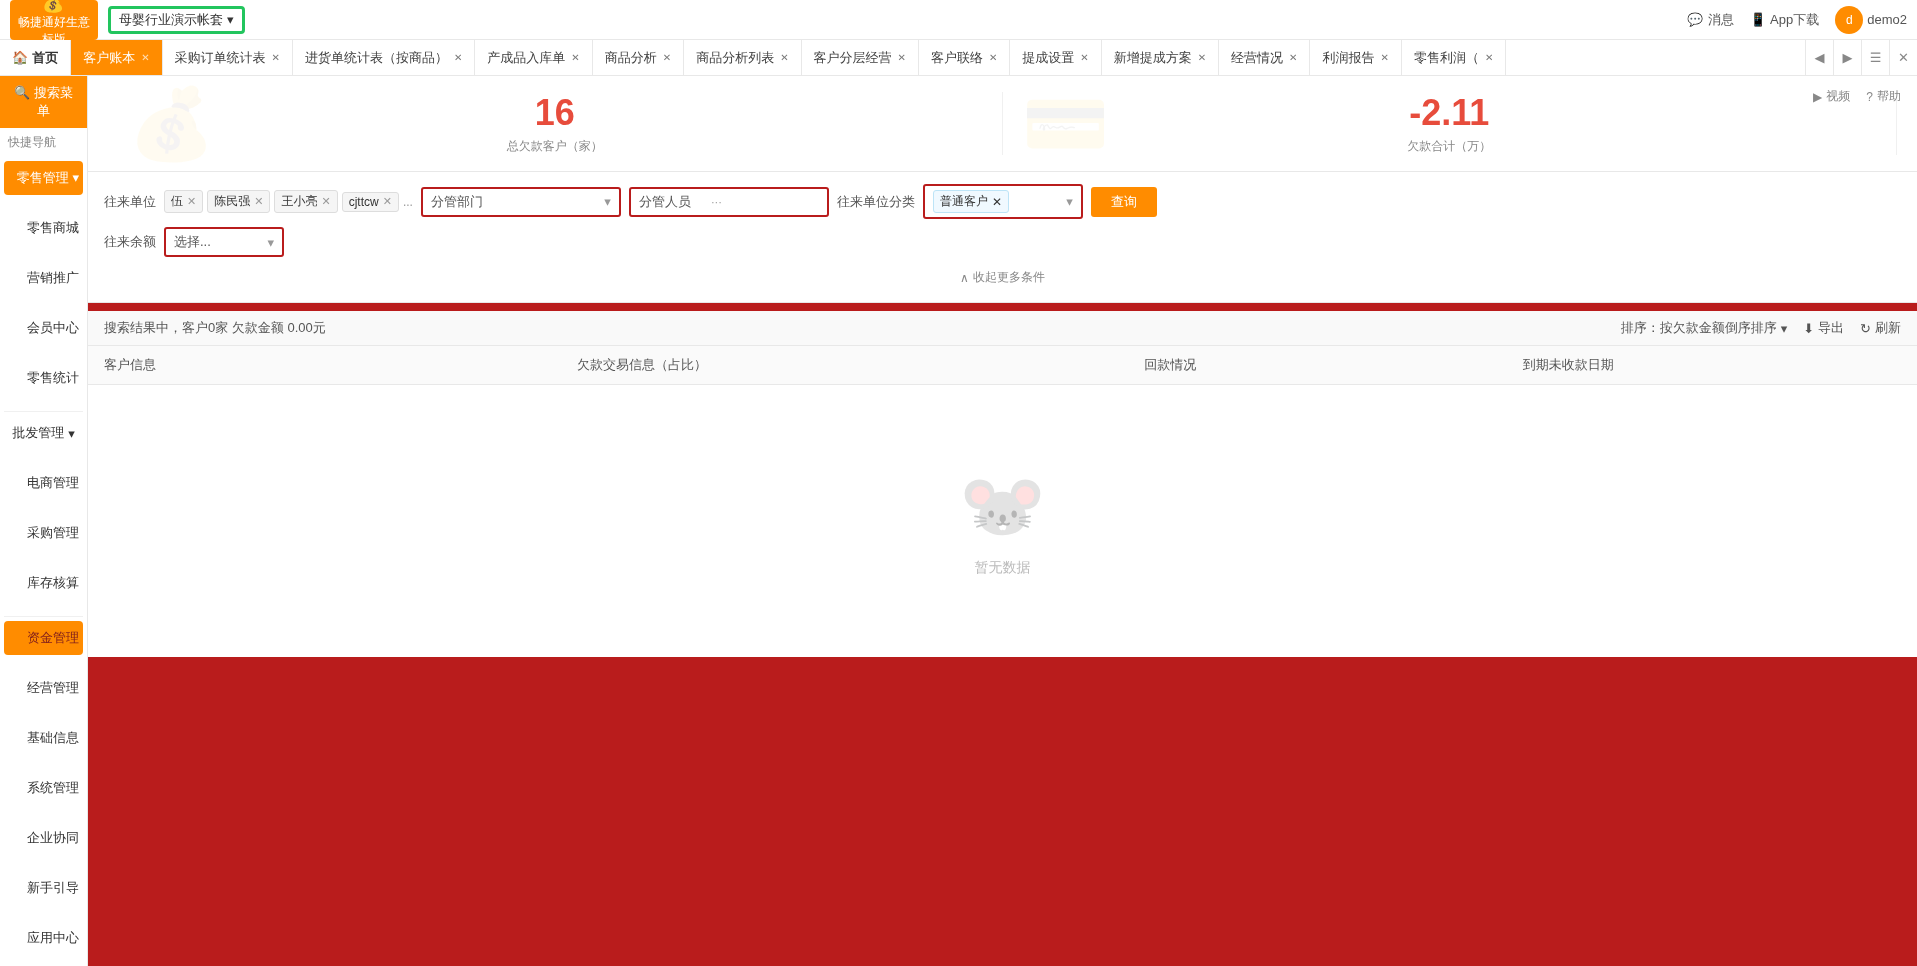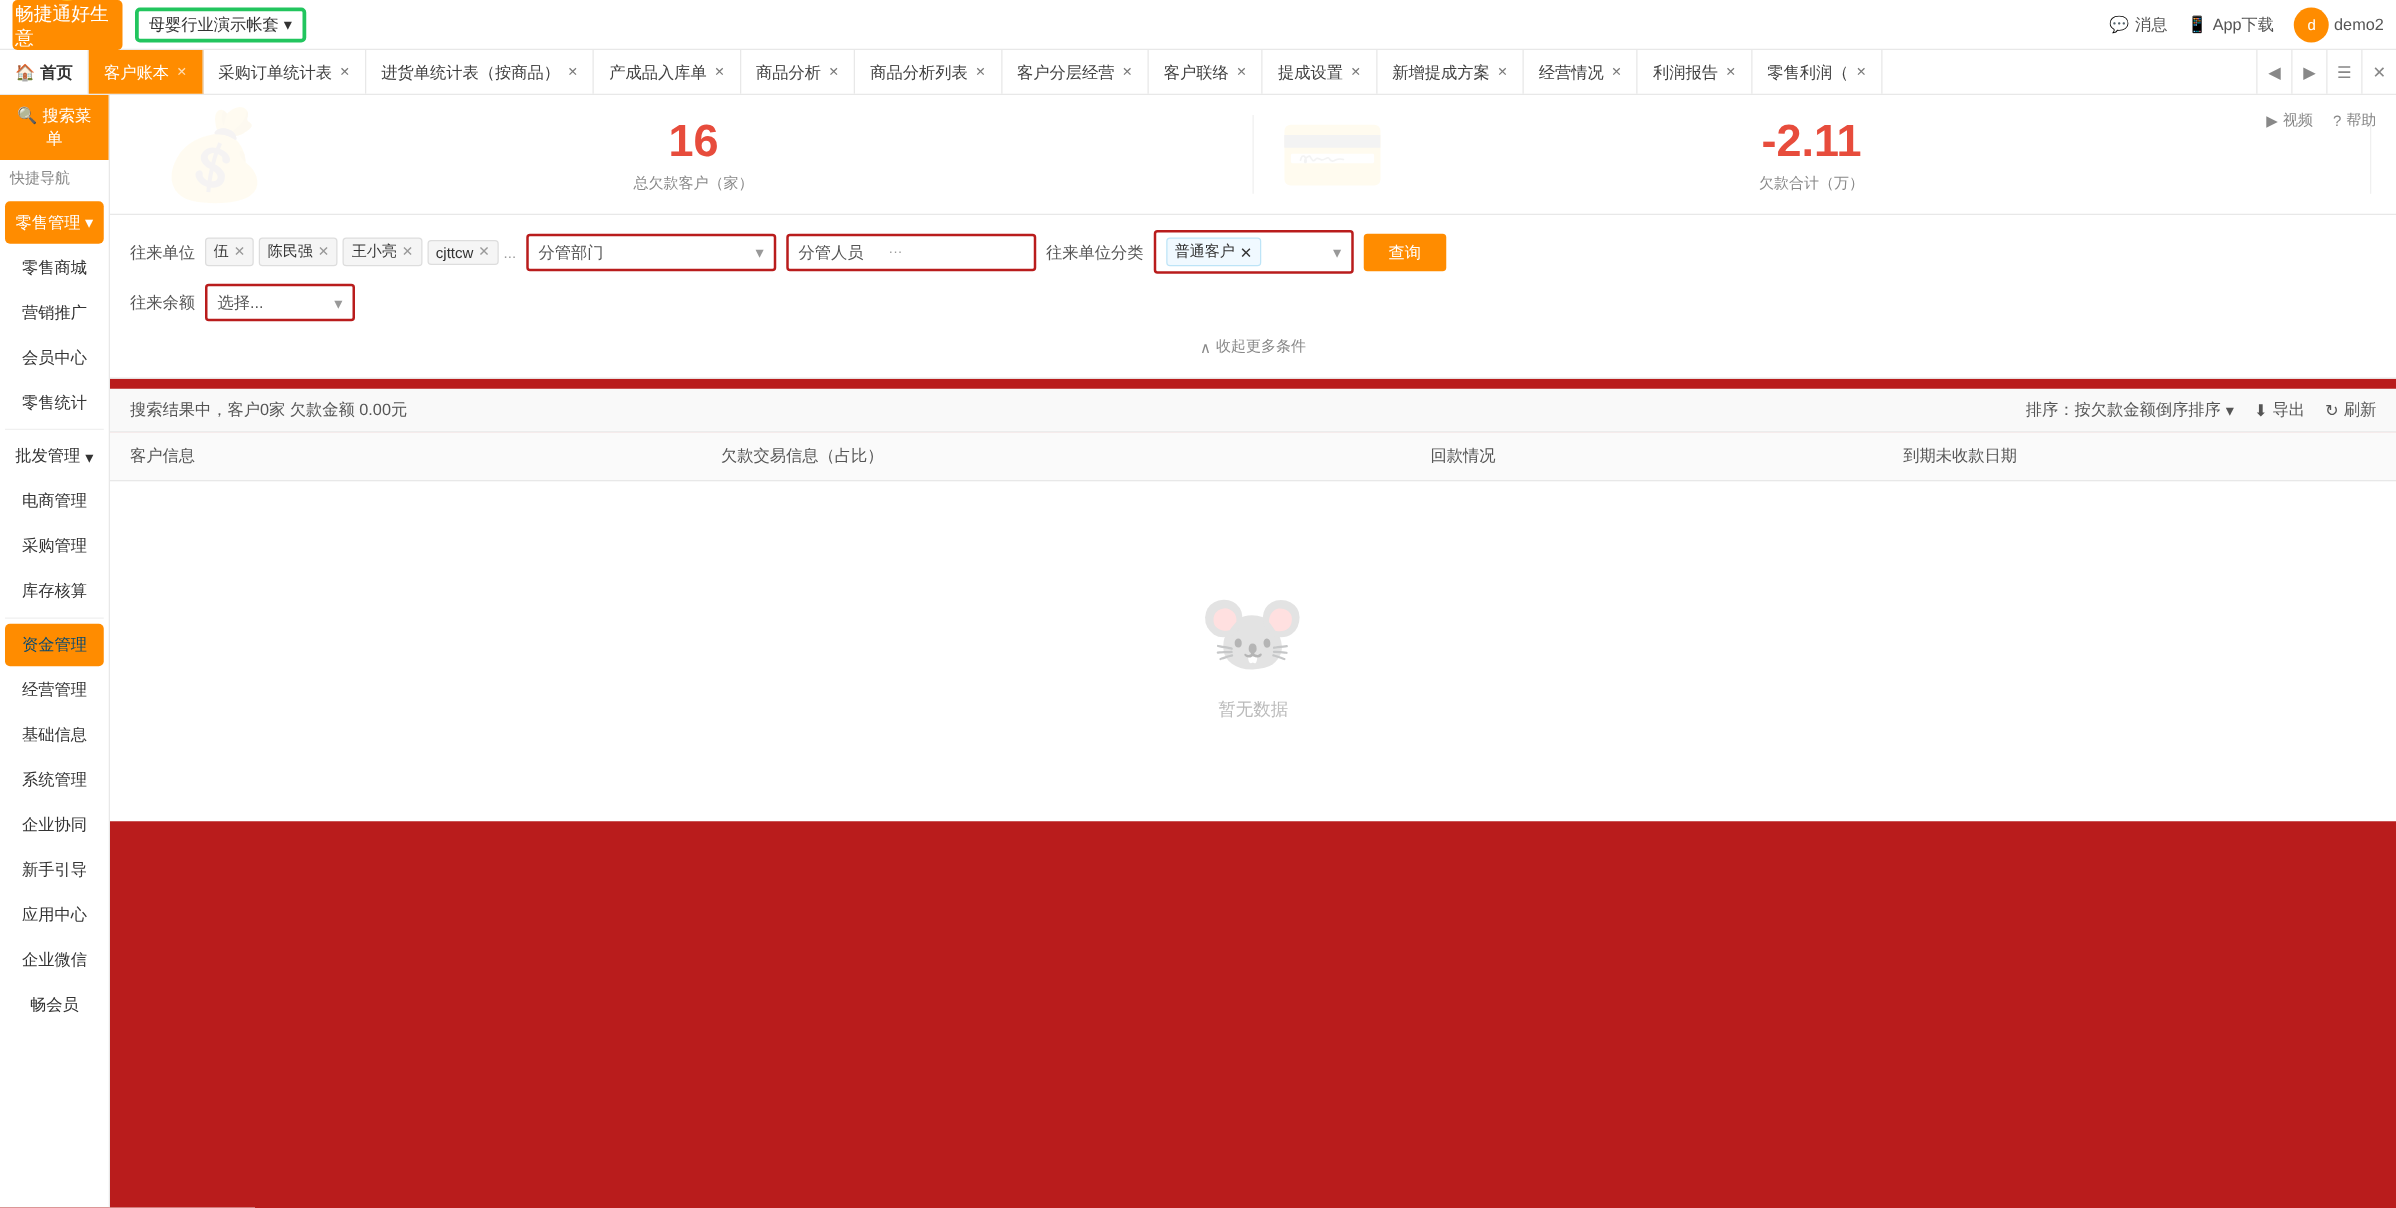--- a/index.html
+++ b/index.html
@@ -13,21 +13,21 @@
       display: flex; align-items: center; background: #fff;
       height: 40px; border-bottom: 1px solid #e8e8e8;
       padding: 0 10px; flex-shrink: 0;
     }
     .logo-area {
       width: 88px; display: flex; flex-direction: column; align-items: center;
       justify-content: center; background: #ff8c00; height: 40px; margin-right: 10px;
       border-radius: 4px; color: #fff; font-size: 11px; padding: 2px;
     }
     .logo-icon { font-size: 18px; }
-    .logo-text { font-size: 15px; }
+    .logo-text { font-size: 12px; }
     .workspace-selector {
       display: flex; align-items: center; color: #333; font-size: 13px;
       cursor: pointer; padding: 0 8px; border: 3px solid #22c55e; border-radius: 4px;
       height: 28px; gap: 4px;
     }
     .top-bar-right { margin-left: auto; display: flex; align-items: center; gap: 16px; color: #555; font-size: 13px; }
     .top-bar-right span { display: flex; align-items: center; gap: 4px; cursor: pointer; }
     .avatar { width: 28px; height: 28px; border-radius: 50%; background: #ff8c00; display: flex; align-items: center; justify-content: center; color: #fff; font-size: 12px; }
 
     
@@ -54,22 +54,22 @@
     .sidebar {
       width: 88px; background: #fff; border-right: 1px solid #e8e8e8;
       display: flex; flex-direction: column; overflow-y: auto; flex-shrink: 0;
     }
     .sidebar-search {
       padding: 8px; background: #ff8c00; color: #fff; text-align: center;
       font-size: 13px; cursor: pointer;
     }
     .sidebar-nav { padding: 4px; }
     .sidebar-item {
-      padding: 8px 4px; text-align: center; font-size: 13px; color: #333;
-      cursor: pointer; border-radius: 4px; margin-bottom: 2px;
+      padding: 8px 4px; text-align: right; font-size: 13px; color: #333;
+      cursor: pointer; border-radius: 4px; margin-bottom: 16px;
     }
     .sidebar-item.active { background: #ff8c00; color: #fff; border-radius: 4px; }
     .sidebar-item.has-arrow { display: flex; align-items: center; justify-content: center; gap: 4px; }
     .sidebar-divider { height: 1px; background: #f0f0f0; margin: 4px 0; }
 
     
     .content-area { flex: 1; overflow-y: auto; background: #b91c1c; }
 
     
     .stats-row {
@@ -277,21 +277,21 @@
         <div class="sidebar-item">
           <span>电商管理</span>
         </div>
         <div class="sidebar-item">
           <span>采购管理</span>
         </div>
         <div class="sidebar-item">
           <span>库存核算</span>
         </div>
         <div class="sidebar-divider"></div>
-        <div class="sidebar-item" style="background:#ff8c00; color:#0c4a6e; border-radius:4px;">
+        <div class="sidebar-item" style="background:#ff8c00; color:#7f1d1d; border-radius:4px;">
           <span>资金管理</span>
         </div>
         <div class="sidebar-item">
           <span>经营管理</span>
         </div>
         <div class="sidebar-item">
           <span>基础信息</span>
         </div>
         <div class="sidebar-item">
           <span>系统管理</span>

